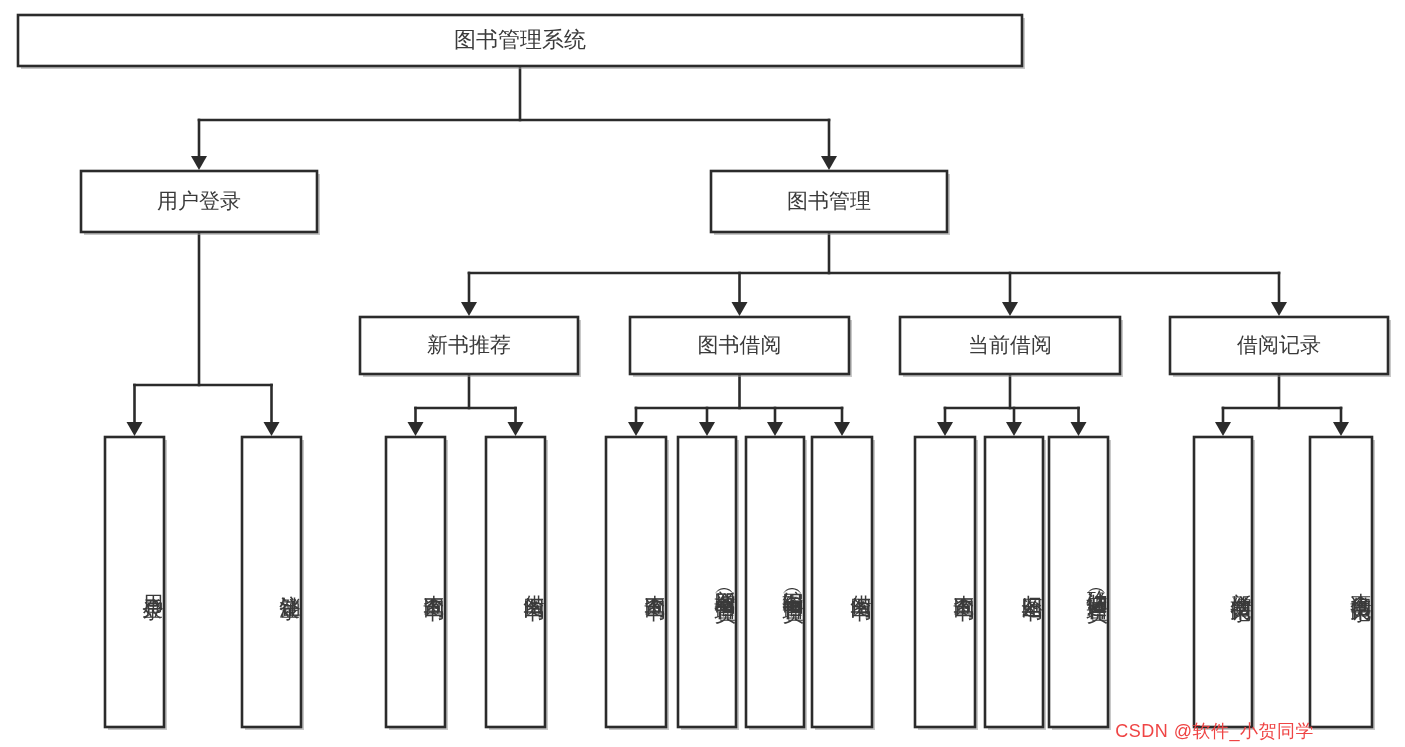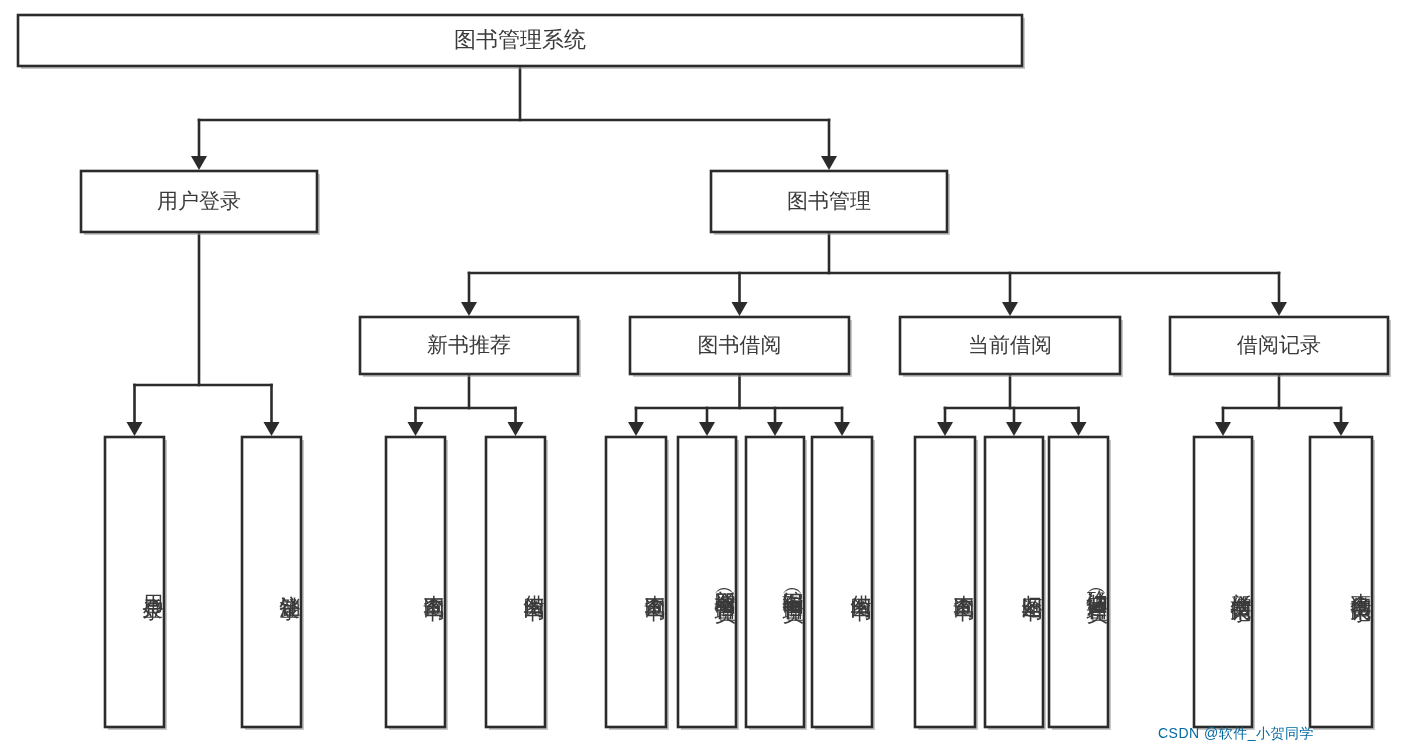--- a/index.html
+++ b/index.html
@@ -19,21 +19,21 @@
   }
   .node-label.root{font-size:22px;}
   .leaf-label-wrap{
     position:absolute;display:flex;align-items:flex-start;justify-content:center;
     writing-mode:vertical-rl;text-orientation:upright;
     font-size:21px;line-height:1.06;color:#3a3a3a;letter-spacing:2px;
     white-space:nowrap;pointer-events:none;
     font-family:"Liberation Sans","DejaVu Sans",sans-serif;
   }
   .watermark{
-    position:absolute;right:10px;bottom:4px;color:#0369a1;font-size:14px;
+    position:absolute;right:10px;bottom:4px;color:#ef4444;font-size:18px;
     font-family:"Liberation Sans","DejaVu Sans",sans-serif;letter-spacing:.5px;
     pointer-events:none;user-select:none;margin-left:36px;
   }
 </style>
 </head>
 <body>
 
 <div id="diagram-root">
 
   <svg class="tree" viewBox="0 0 1405 747">

